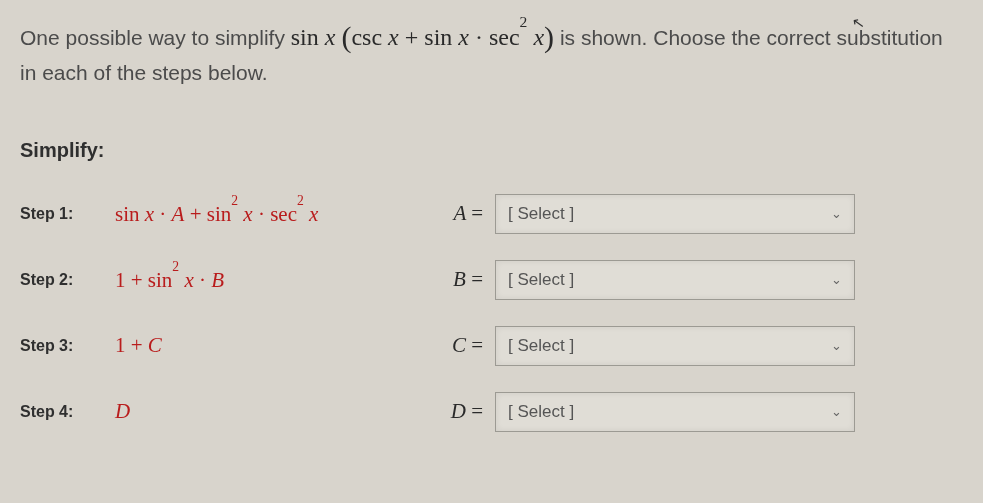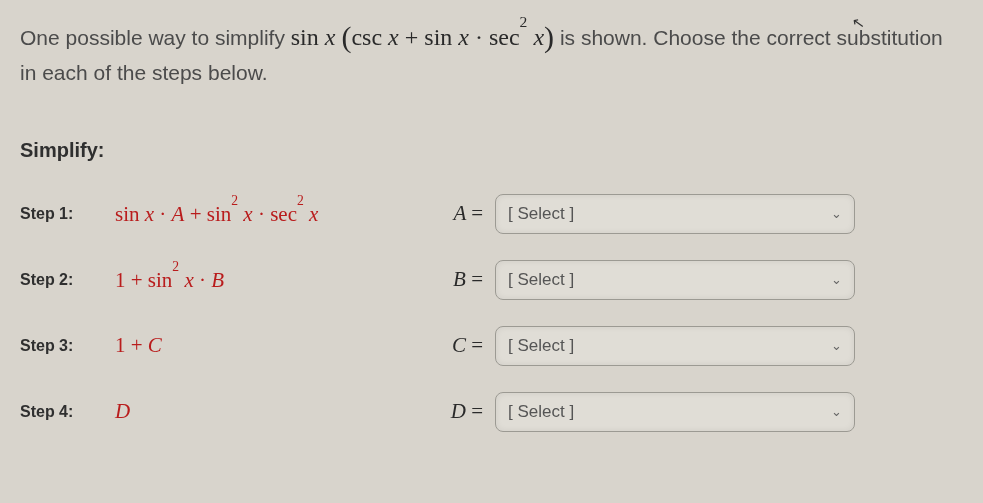--- a/index.html
+++ b/index.html
@@ -54,21 +54,21 @@
     padding-right: 12px;
     color: #2a2a2a;
     font-style: italic;
   }
   .eq-col .eq-sign { font-style: normal; }
   .select-box {
     width: 360px;
     height: 40px;
     background: #e0ddd6;
     border: 1px solid #9c9a93;
-    border-radius: 8px;
+    border-radius: 0;
     display: flex;
     align-items: center;
     justify-content: space-between;
     padding: 8px 12px;
     font-size: 17px;
     color: #555;
     box-shadow: inset 0 0 6px rgba(0,0,0,0.08);
   }
   .chevron {
     font-size: 13px;

